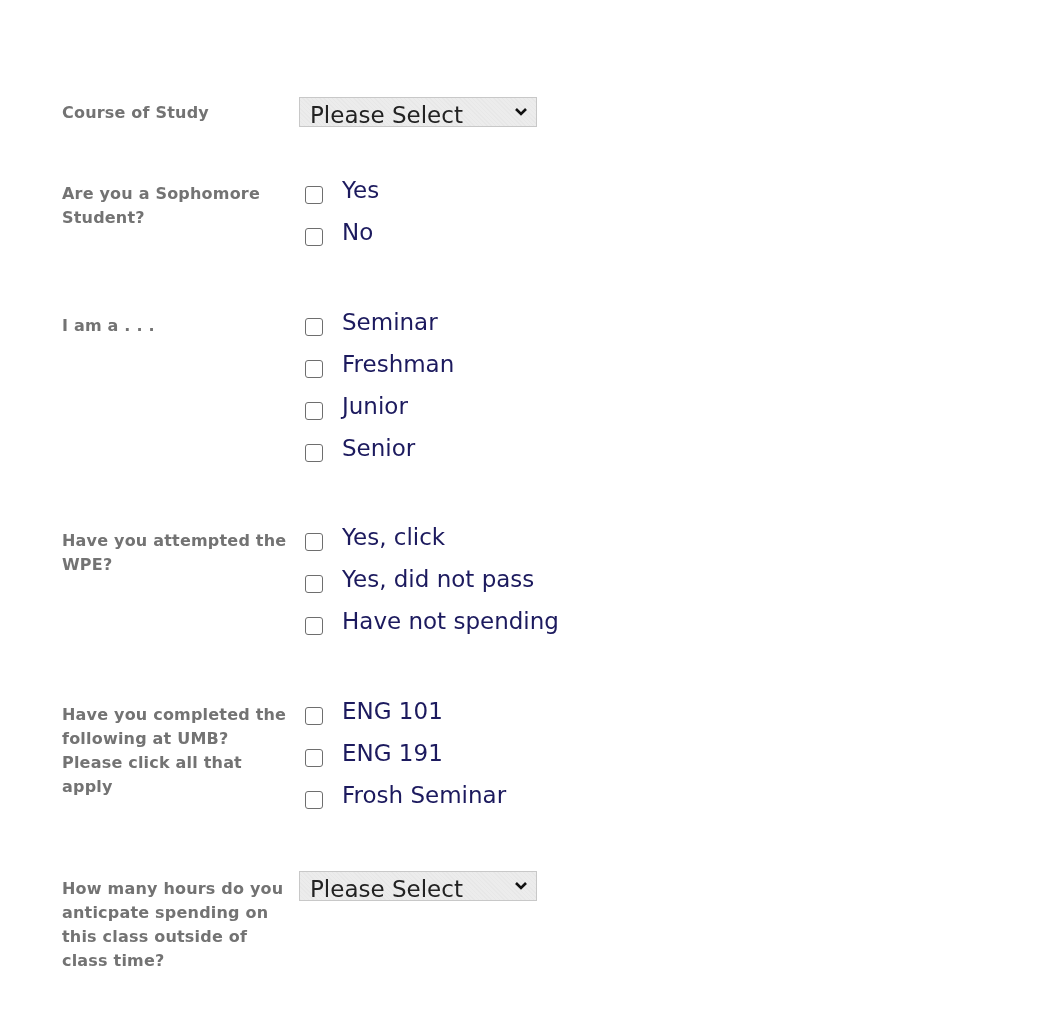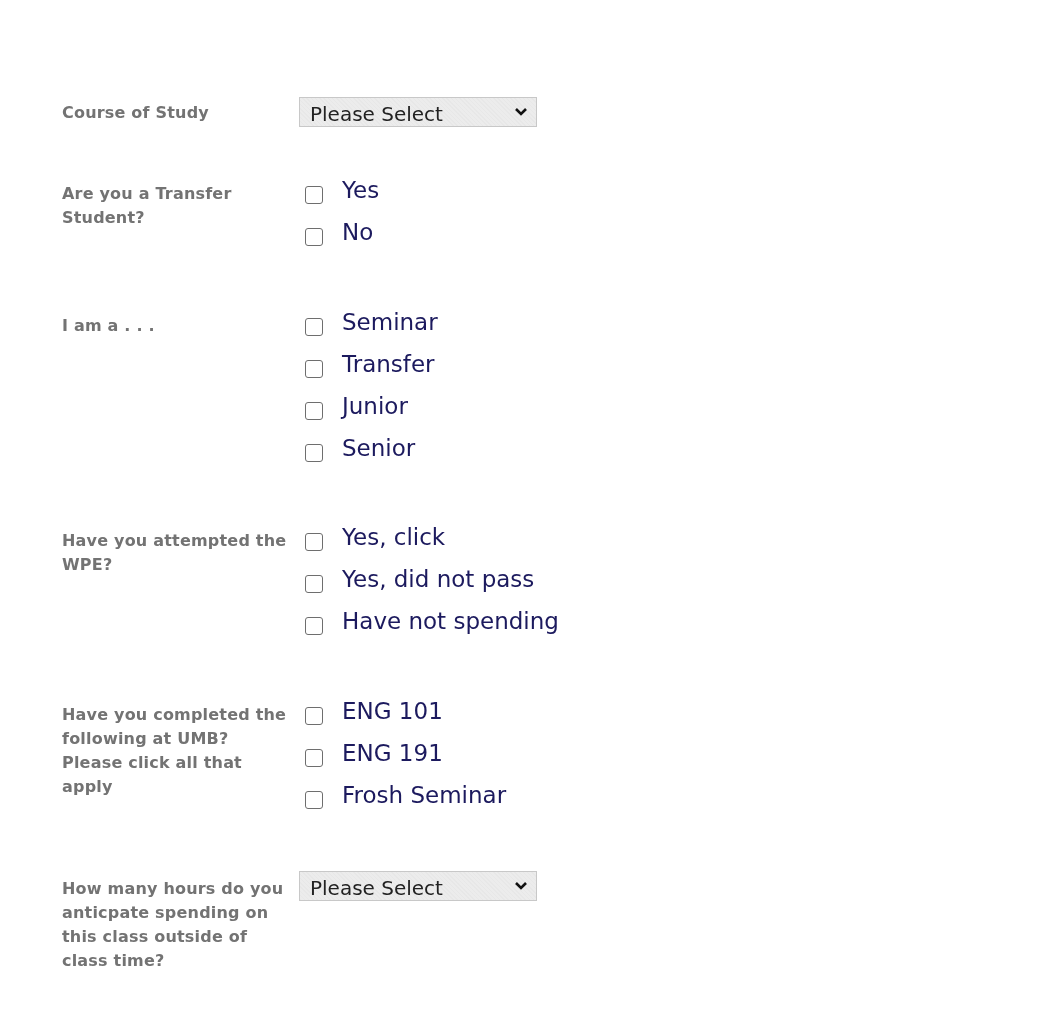--- a/index.html
+++ b/index.html
@@ -5,61 +5,61 @@
   html, body { margin:0; padding:0; background:#ffffff; }
   body { width:1044px; height:1011px; position:relative; overflow:hidden;
          font-family:"DejaVu Sans","Liberation Sans",sans-serif; }
   .row { position:absolute; left:62px; width:960px; }
   .label { position:absolute; left:0; top:0; width:232px; font-weight:bold;
            color:#737373; font-size:16px; line-height:24px; letter-spacing:0.2px; }
   .select { position:absolute; left:237px; width:238px; height:30px;
             border:1px solid #c8c8c8; background:#ececec;
             background-image:repeating-linear-gradient(45deg, rgba(0,0,0,0.02) 0 1px, transparent 1px 3px);
             box-sizing:border-box; cursor:pointer; }
-  .select .val { position:absolute; left:10px; top:4px; font-size:20px; color:#222; }
+  .select .val { position:absolute; left:10px; top:4px; font-size:23px; color:#222; }
   .select .chev { position:absolute; right:8px; top:8px; width:14px; height:12px; }
   .opt { position:absolute; left:243px; height:30px; cursor:pointer; }
   .cb { position:absolute; left:0; top:8px; width:18px; height:18px; border:1.5px solid #6e6e6e;
         border-radius:3px; box-sizing:border-box; background:#fff; }
   .opt-label { position:absolute; left:37px; top:0; font-size:23px; color:#1c1a5e; white-space:nowrap; line-height:24px;}
 </style>
 </head>
 <body>
 
 <div class="row" style="top:101px;">
   <div class="label">Course of Study</div>
   <div class="select" style="top:-4px;">
     <span class="val">Please Select</span>
     <svg class="chev" viewBox="0 0 14 12">
         <path d="M2 3 L7 8 L12 3" stroke="#111" stroke-width="2.6" fill="none"></path>
       </svg>
   </div>
 </div>
 
 <div class="row" style="top:182px;">
-  <div class="label">Are you a Transfer Student?</div>
+  <div class="label">Are you a Sophomore Student?</div>
   <div class="opt" style="top:-4px;">
     <span class="cb"></span>
     <span class="opt-label">Yes</span>
   </div>
   <div class="opt" style="top:38px;">
     <span class="cb"></span>
     <span class="opt-label">No</span>
   </div>
 </div>
 
 <div class="row" style="top:314px;">
   <div class="label">I am a . . .</div>
   <div class="opt" style="top:-4px;">
     <span class="cb"></span>
     <span class="opt-label">Seminar</span>
   </div>
   <div class="opt" style="top:38px;">
     <span class="cb"></span>
-    <span class="opt-label">Transfer</span>
+    <span class="opt-label">Freshman</span>
   </div>
   <div class="opt" style="top:80px;">
     <span class="cb"></span>
     <span class="opt-label">Junior</span>
   </div>
   <div class="opt" style="top:122px;">
     <span class="cb"></span>
     <span class="opt-label">Senior</span>
   </div>
 </div>

